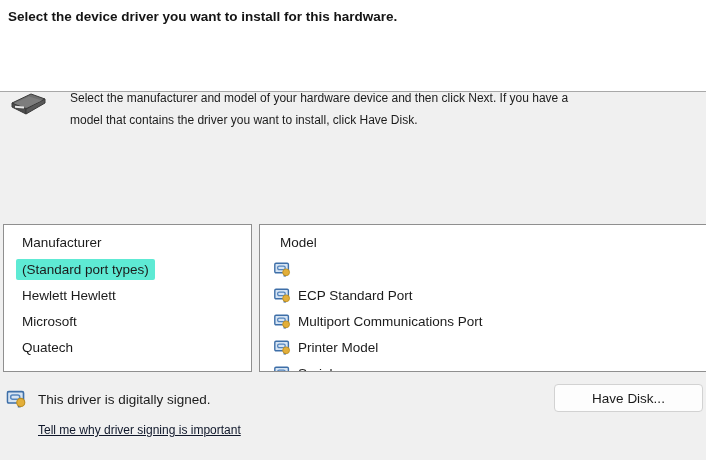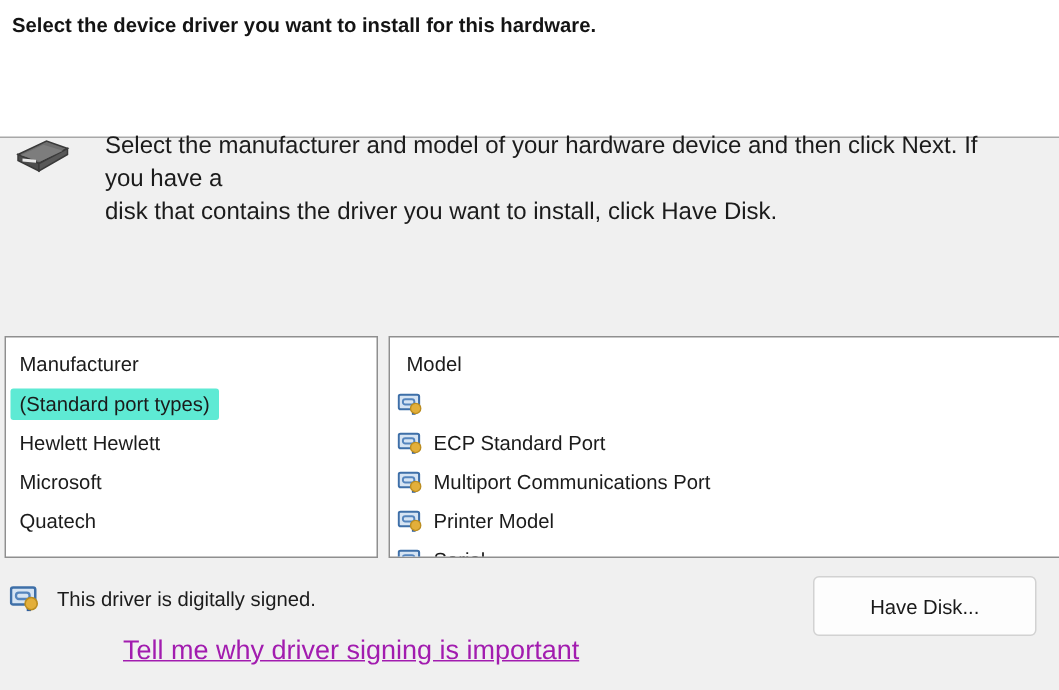--- a/index.html
+++ b/index.html
@@ -20,33 +20,33 @@
   }
   .page-title {
     position: absolute; left: 8px; top: 9px;
     font-size: 13.5px; font-weight: bold; color: #141414;
   }
 
   
   .device-icon { position: absolute; left: 9px; top: 89px; }
   .intro-text {
     position: absolute; left: 70px; top: 87px; width: 600px;
-    font-size: 16px; line-height: 22px; color: #1b1b1b;
+    font-size: 12px; line-height: 22px; color: #1b1b1b;
   }
   .intro-line { display: block; }
 
   
   .listbox {
     position: absolute; top: 224px; height: 148px;
     background: #ffffff; border: 1px solid #8f8f8f;
     overflow: hidden; font-size: 13.5px;
   }
   .listbox.manufacturer { left: 3px; width: 249px; }
   .listbox.model { left: 259px; width: 522px; }
-  .list-inner { padding-top: 5px; }
+  .list-inner { padding-top: 5px; padding-left: 9px; }
   .list-header { height: 26px; line-height: 26px; color: #1b1b1b; }
   .listbox.manufacturer .list-header { padding-left: 9px; }
   .listbox.model .list-header { padding-left: 11px; }
   .list-row { height: 26px; display: flex; align-items: center; cursor: default; }
   .listbox.manufacturer .list-row { padding-left: 3px; }
   .listbox.model .list-row { padding-left: 5px; }
   .row-icon { flex: 0 0 auto; margin-right: 1px; display: inline-flex; }
   .row-text { padding: 3px 6px; border-radius: 2px; white-space: nowrap; }
   .list-row.selected .row-text { background: #5eead4; }
 
@@ -57,25 +57,25 @@
   }
   .scroll-thumb {
     position: absolute; left: 1px; right: 1px; top: 17px; height: 75px;
     background: #8a8a8a;
   }
 
   
   .signed-icon { position: absolute; left: 6px; top: 389px; }
   .signed-text { position: absolute; left: 38px; top: 392px; font-size: 13.5px; color: #1b1b1b; }
   .signing-link {
-    position: absolute; left: 38px; top: 423px; font-size: 18px;
-    color: #a21caf; text-decoration: underline; cursor: pointer; margin-left: 44px;
+    position: absolute; left: 38px; top: 423px; font-size: 12px;
+    color: #0f172a; text-decoration: underline; cursor: pointer;
   }
   .have-disk-button {
-    position: absolute; left: 542px; top: 384px; width: 149px; height: 40px;
+    position: absolute; left: 554px; top: 384px; width: 149px; height: 28px;
     background: #fdfdfd; border: 1px solid #d2d2d2; border-radius: 4px;
     font-family: "Liberation Sans", sans-serif; font-size: 13.5px; color: #1a1a1a;
     cursor: pointer;
   }
   svg { display: block; }
 </style>
 </head>
 <body>
 
 <svg width="0" height="0" style="position:absolute">
@@ -98,21 +98,21 @@
       <polygon points="3,14 22,5 36,10 17,20" fill="#6e6e6e" stroke="#3a3a3a" stroke-width="1"></polygon>
       <polygon points="3,14 17,20 17,25 3,18" fill="#4c4c4c" stroke="#3a3a3a" stroke-width="1"></polygon>
       <polygon points="17,20 36,10 36,14 17,25" fill="#585858" stroke="#3a3a3a" stroke-width="1"></polygon>
       <polygon points="5,14.5 20,7.5 33,11.5 18,18.5" fill="#7d7d7d"></polygon>
       <rect x="6" y="16" width="9" height="2" fill="#e8e8e8" transform="skewY(6)"></rect>
     </svg>
   </span>
 
   <div class="intro-text">
     <span class="intro-line">Select the manufacturer and model of your hardware device and then click Next. If you have a</span>
-    <span class="intro-line">disk that contains the driver you want to install, click Have Disk.</span>
+    <span class="intro-line">model that contains the driver you want to install, click Have Disk.</span>
   </div>
 
   <div class="listbox manufacturer">
     <div class="list-inner">
       <div class="list-header">Manufacturer</div>
       <div class="list-row selected">
         <span class="row-text">(Standard port types)</span>
       </div>
       <div class="list-row">
         <span class="row-text">Hewlett Hewlett</span>

